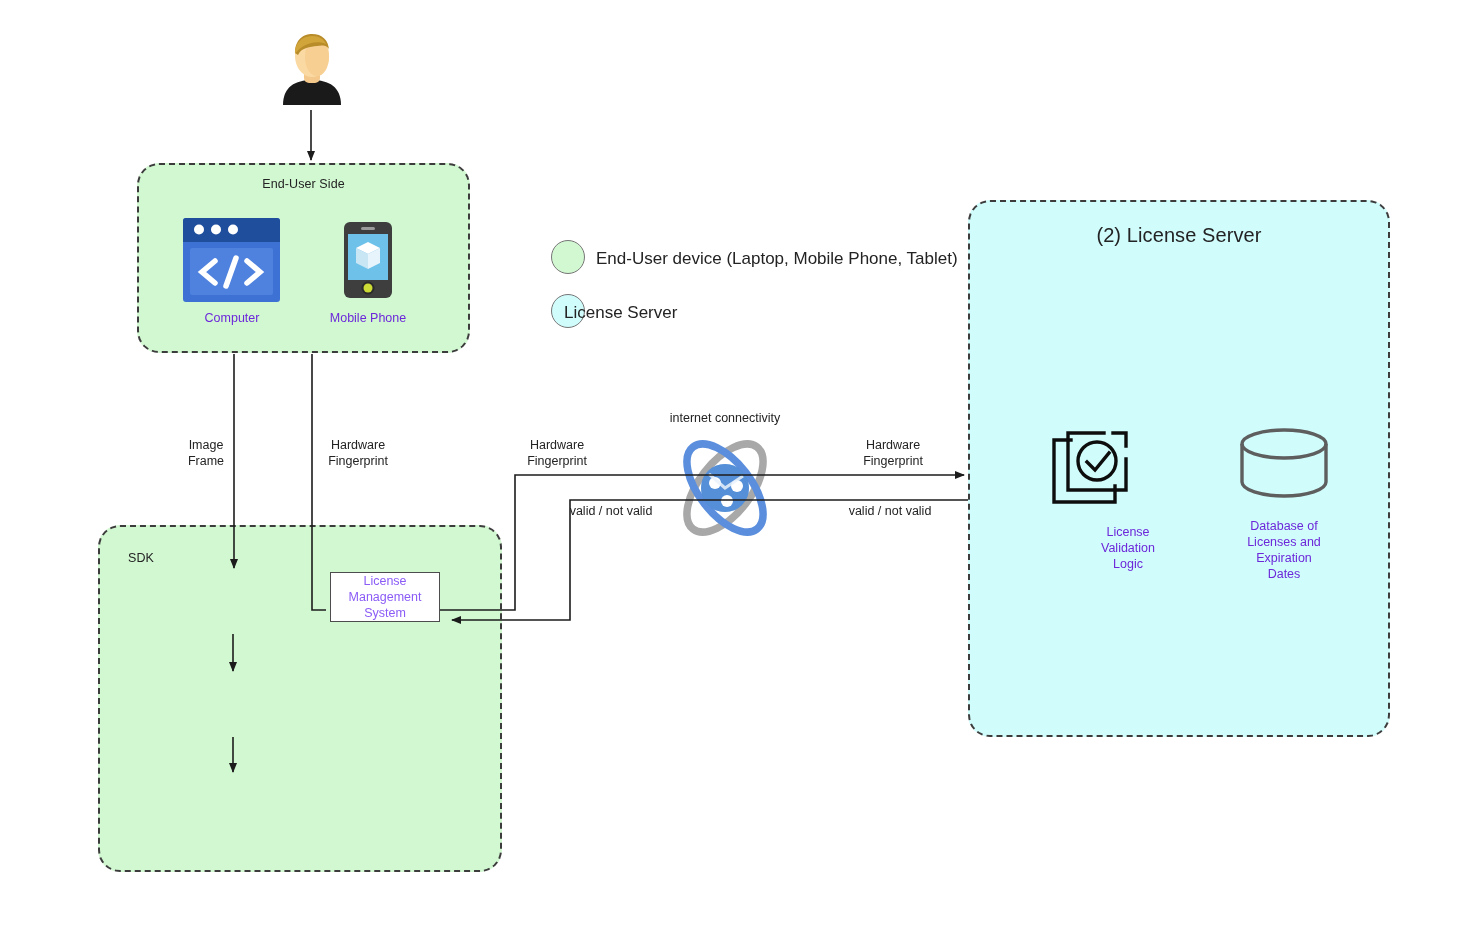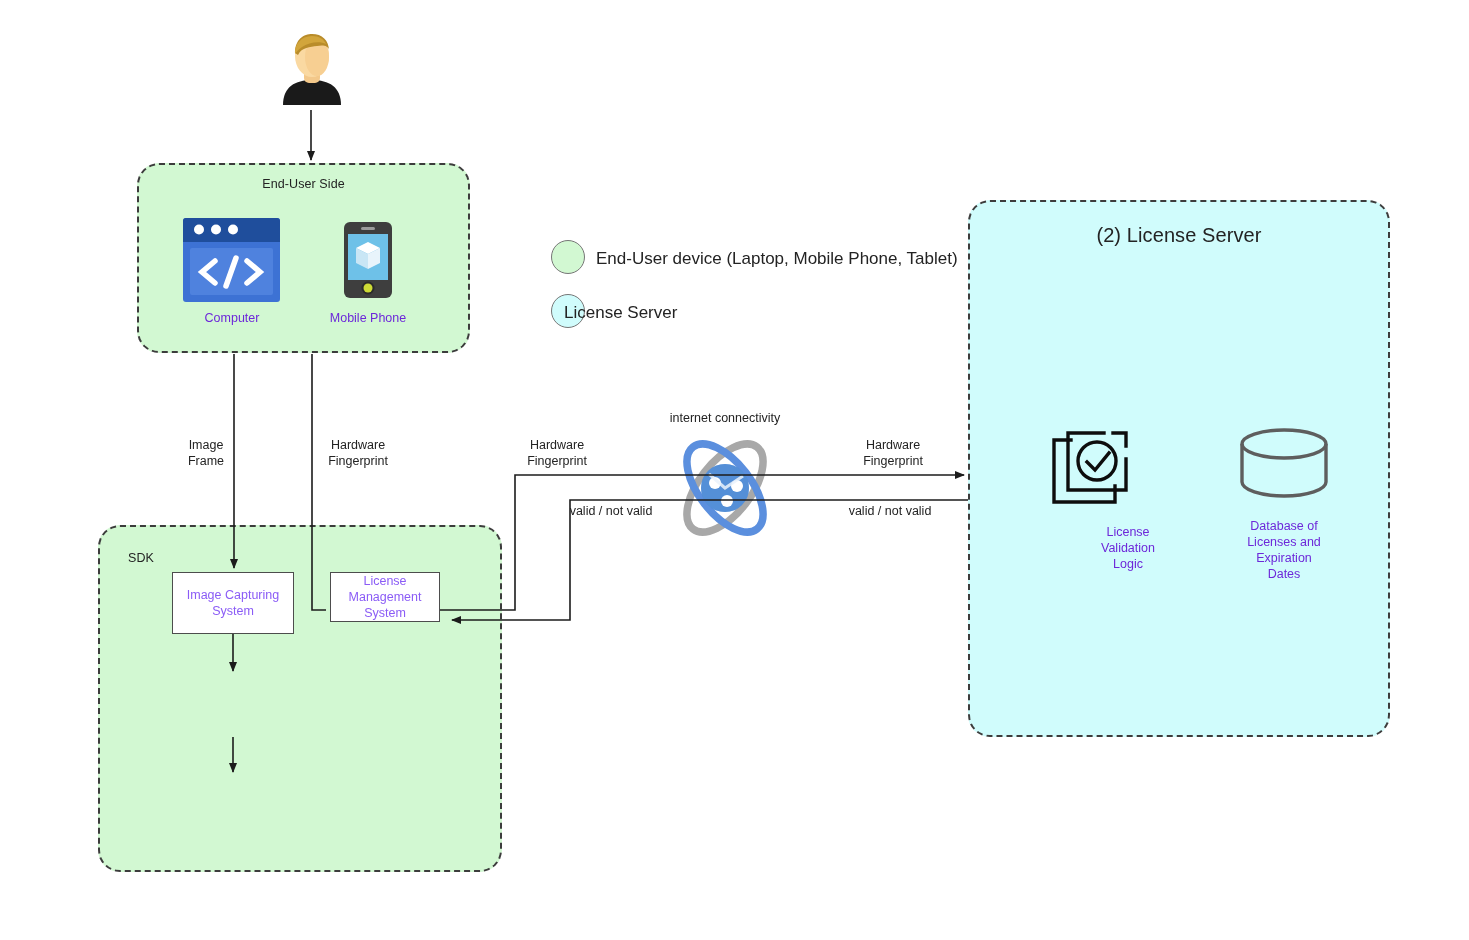--- a/index.html
+++ b/index.html
@@ -170,22 +170,20 @@
     </svg>
   </div>
   <div class="icon-caption" style="left:288px;top:310px;">Mobile Phone</div>
 
   <div class="legend-dot green" style="left:551px;top:240px;"></div>
   <div class="legend-text" style="left:596px;top:249px;">End-User device (Laptop, Mobile Phone, Tablet)</div>
 
   <div class="legend-dot cyan" style="left:551px;top:294px;"></div>
   <div class="legend-text" style="left:564px;top:303px;">License Server</div>
 
-  <div class="node" style="left:172px;top:572px;width:122px;height:62px;">Image Capturing
-System</div>
 
 
 
   <div class="node" style="left:330px;top:572px;width:110px;height:50px;">License
 Management
 System</div>
 
   <div class="abs" style="left:1046px;top:422px;width:92px;height:92px;">
     <svg width="92" height="92" viewBox="0 0 92 92">
       <g fill="none" stroke="#0d0d0d" stroke-width="3.4" stroke-linecap="square">

